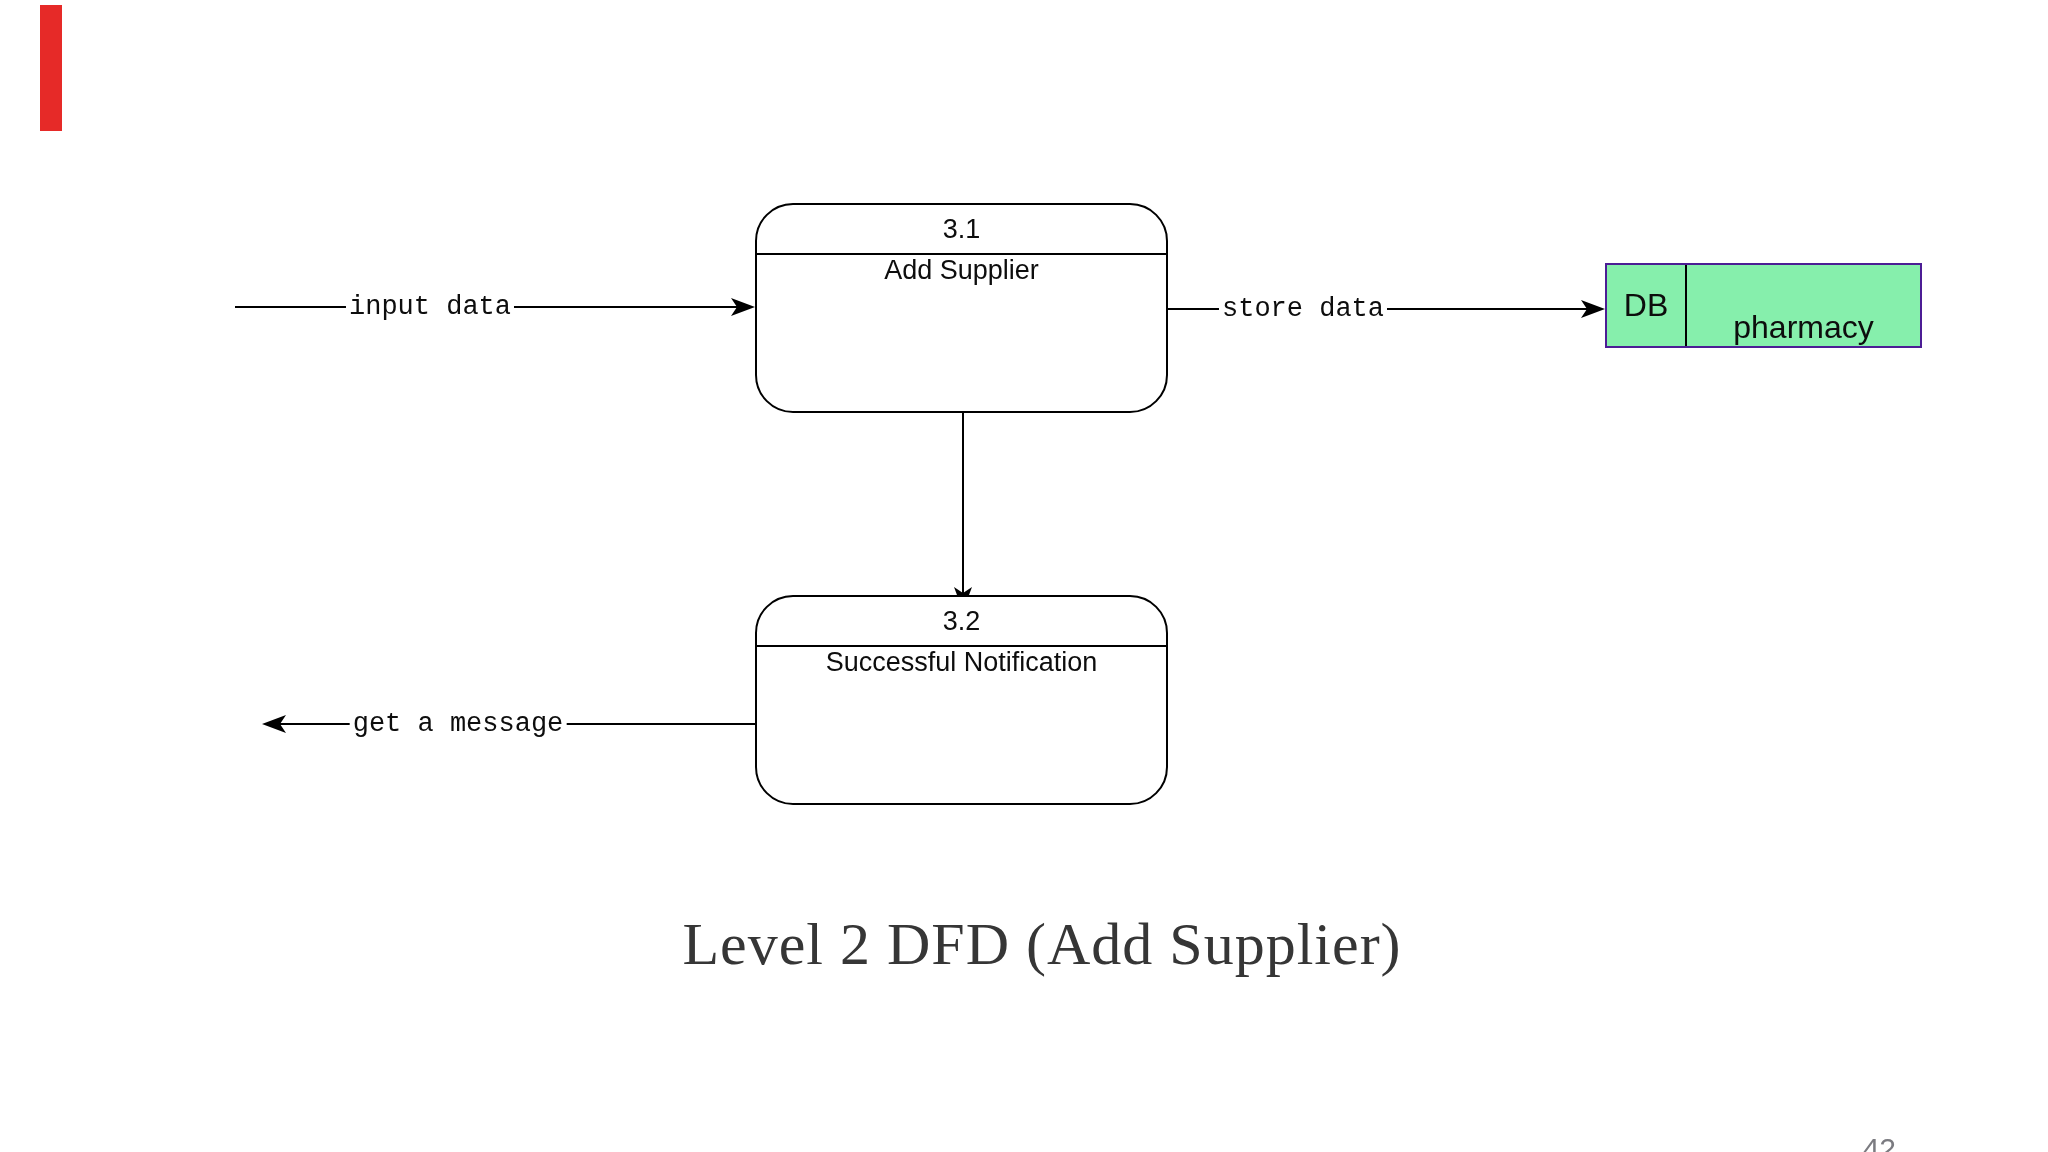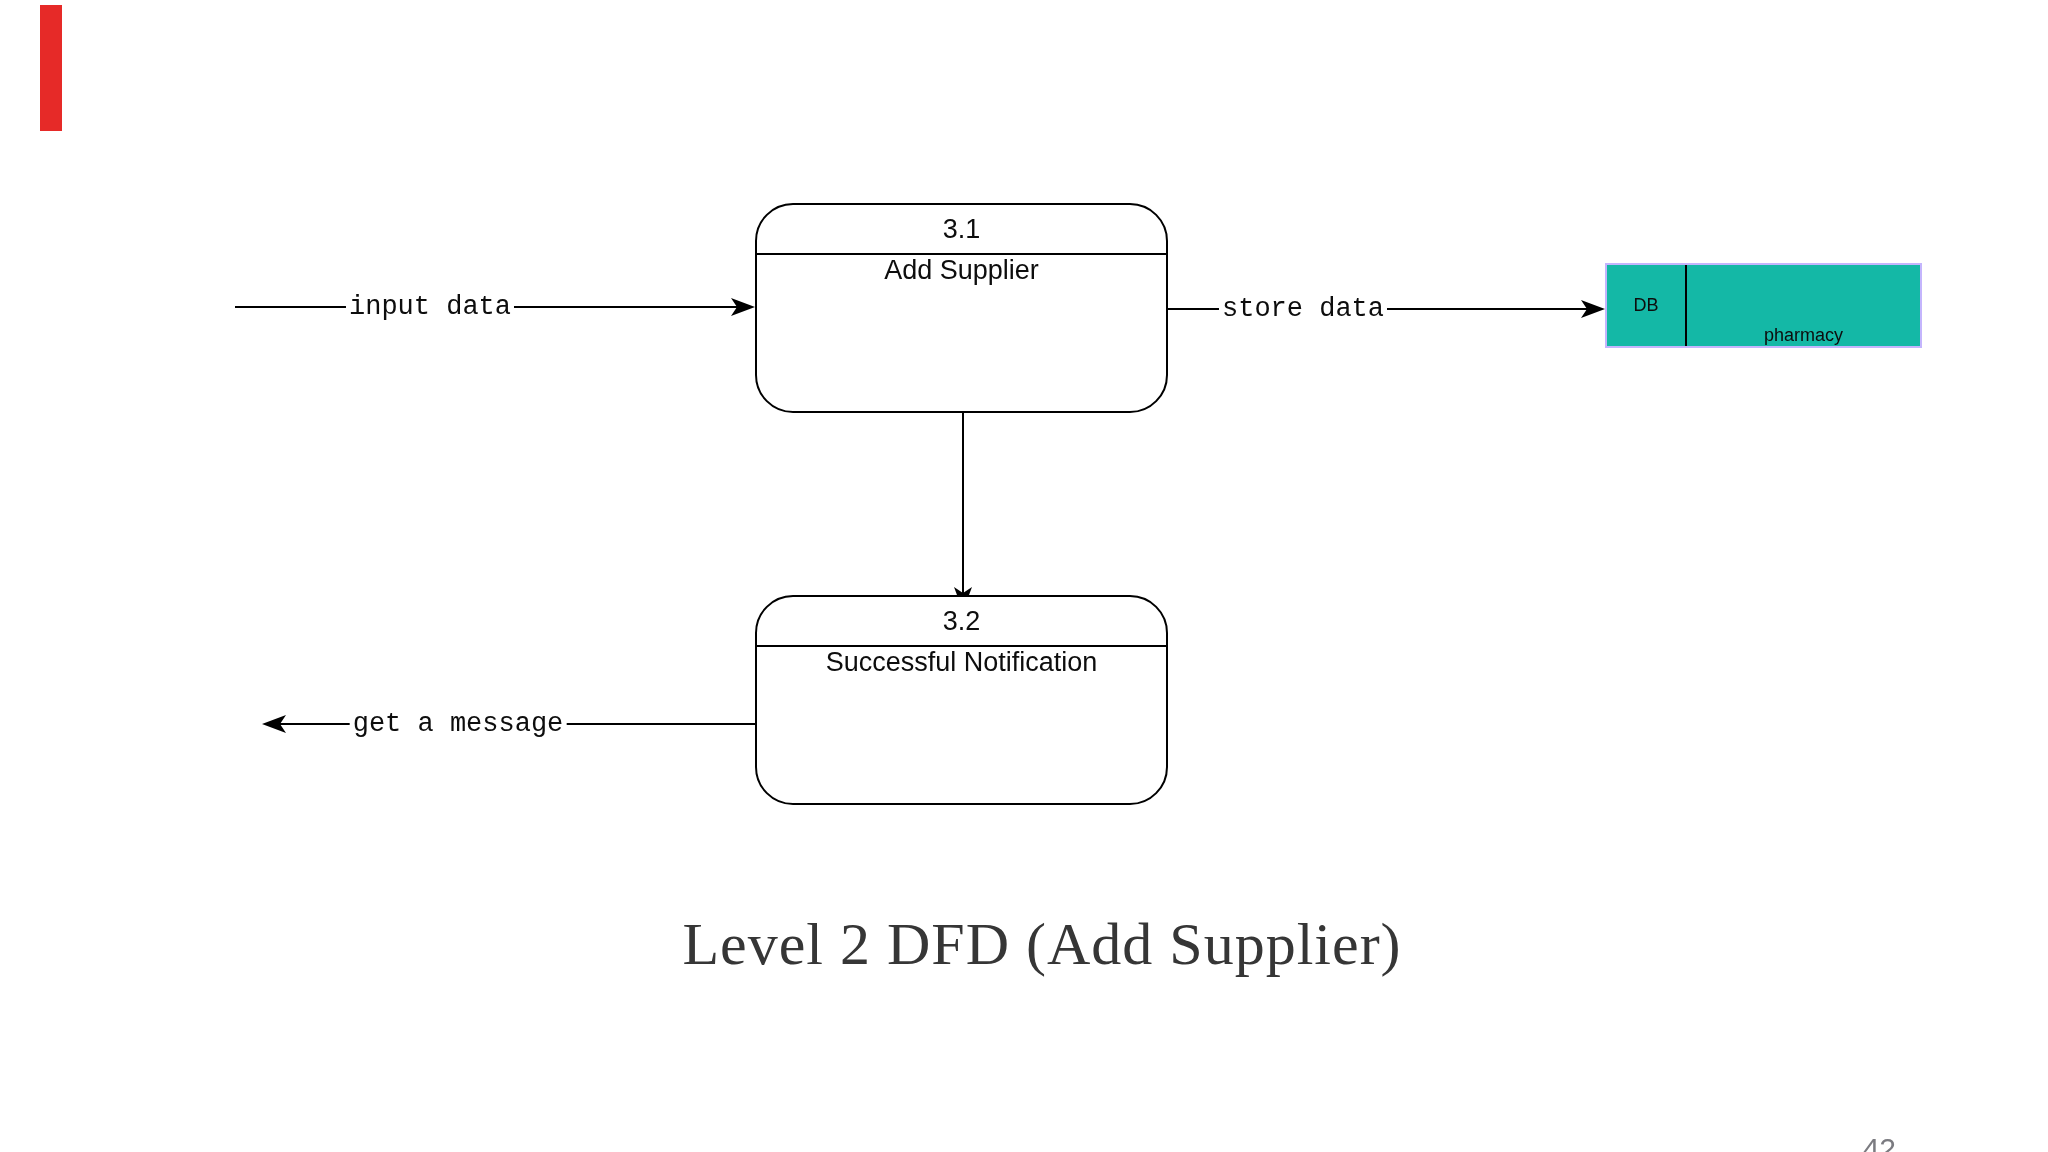--- a/index.html
+++ b/index.html
@@ -56,24 +56,24 @@
   }
   .process-1 { left: 755px; top: 203px; }
   .process-2 { left: 755px; top: 595px; }
   .datastore {
     position: absolute;
     left: 1605px;
     top: 263px;
     width: 317px;
     height: 85px;
     box-sizing: border-box;
-    border: 2px solid #c4b5fd;
-    background: #14b8a6;
+    border: 2px solid #4c1d95;
+    background: #86efac;
     display: flex;
-    font-size: 18px;
+    font-size: 32px;
     color: #0d0d0d;
   }
   .ds-key {
     width: 78px;
     border-right: 2px solid #000000;
     display: flex;
     align-items: center;
     justify-content: center;
   }
   .ds-name {

